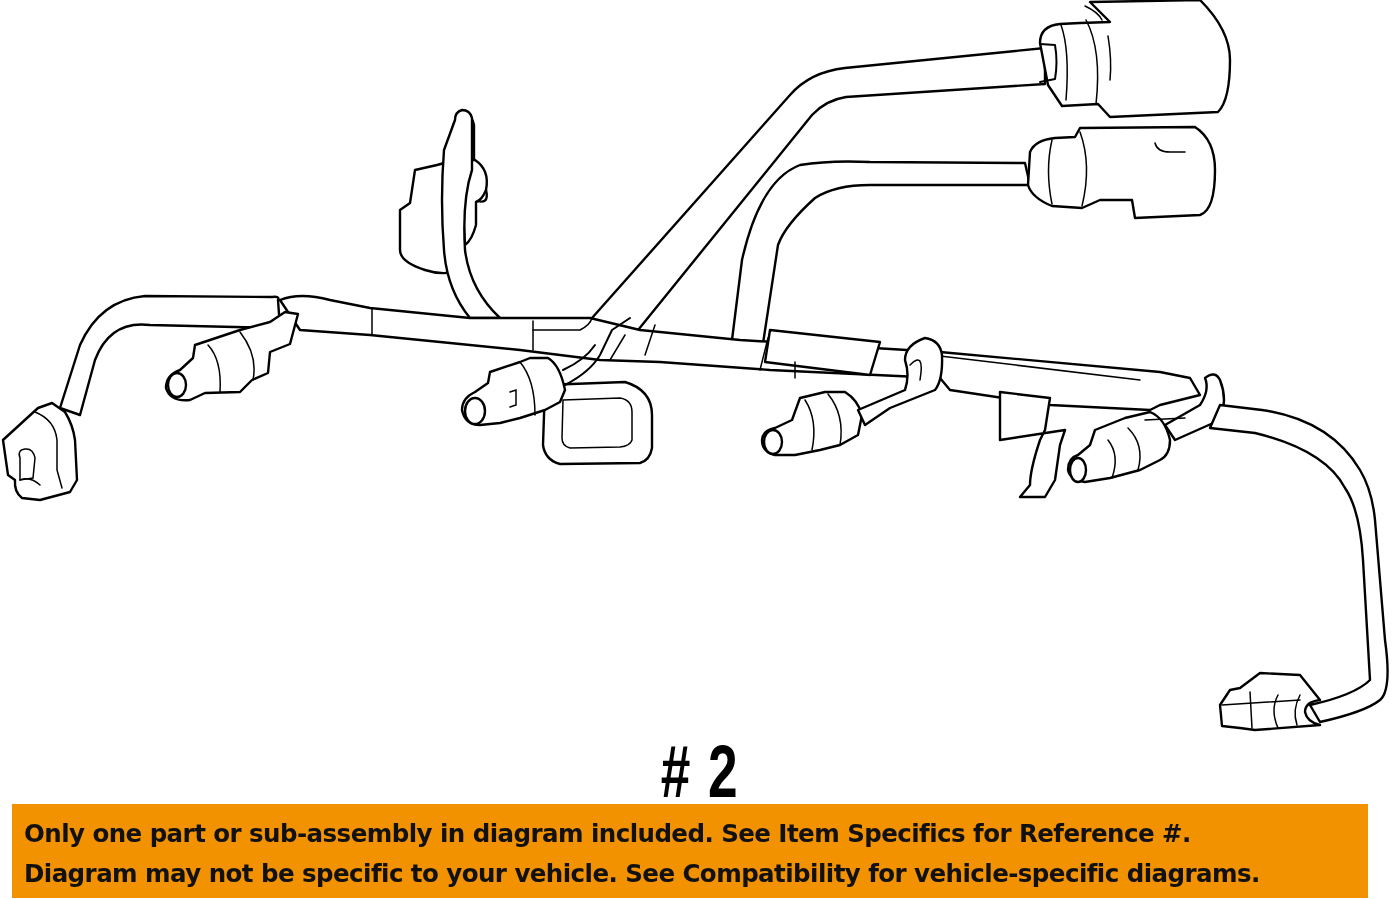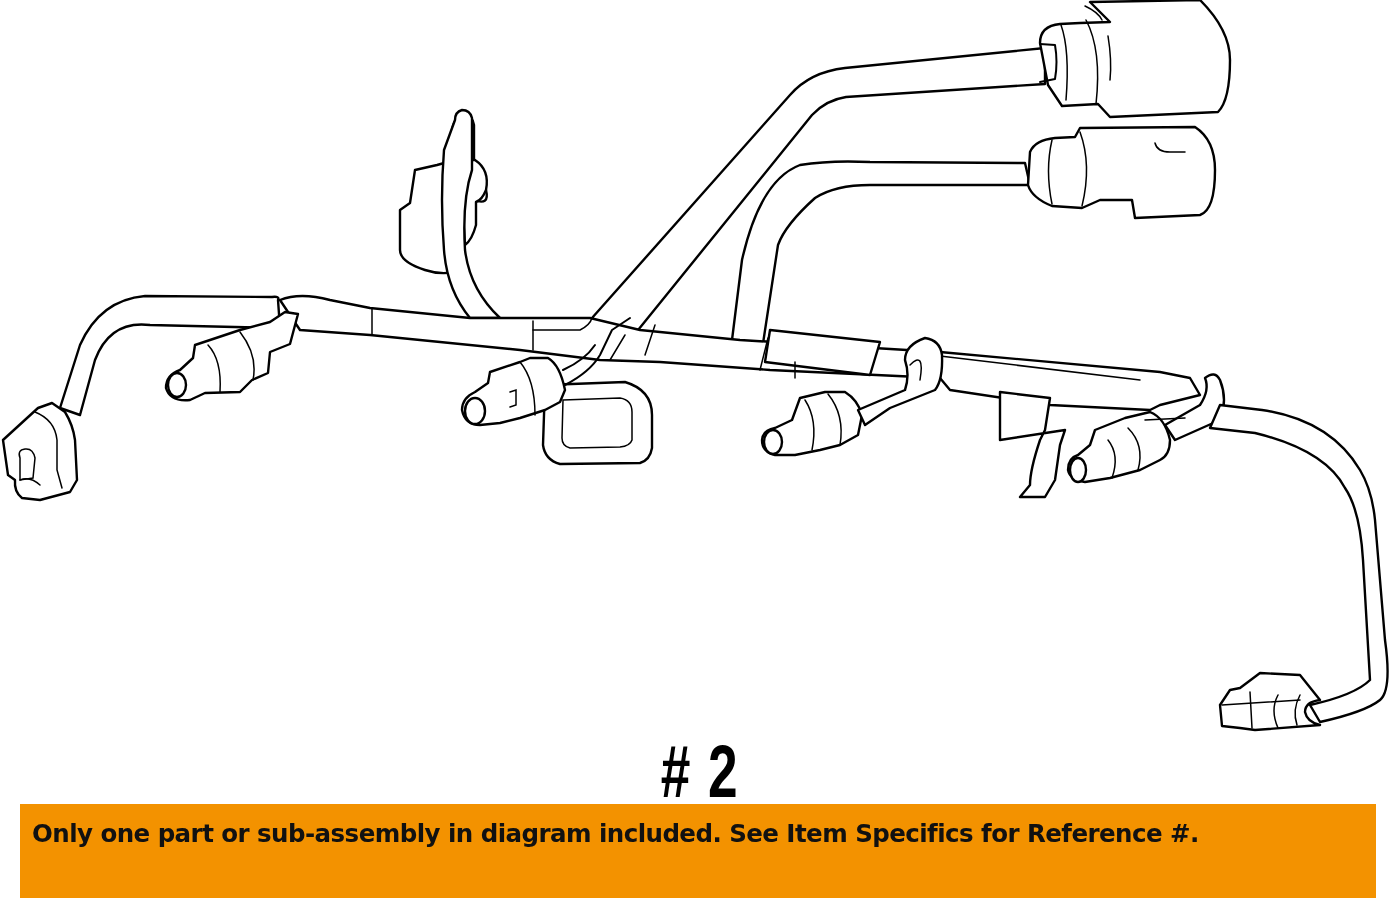--- a/index.html
+++ b/index.html
@@ -9,21 +9,21 @@
     .ln { fill: #ffffff; stroke: #000000; stroke-width: 2.4; stroke-linejoin: round; stroke-linecap: round; }
     .ln-n { fill: none; stroke: #000000; stroke-width: 2; stroke-linejoin: round; stroke-linecap: round; }
     .ln-t { fill: none; stroke: #000000; stroke-width: 1.5; stroke-linecap: round; }
     #ref-label {
       position: absolute; left: 600px; top: 735px; width: 200px; text-align: center;
       font-family: "Liberation Sans", sans-serif; font-weight: bold; font-size: 74px;
       line-height: 74px; color: #000000; transform: scaleX(0.72); transform-origin: center;
       letter-spacing: 2px;
     }
     #banner {
-      position: absolute; left: 20px; top: 804px; width: 1356px; height: 94px;
+      position: absolute; left: 12px; top: 804px; width: 1356px; height: 94px;
       box-sizing: border-box; padding: 10px 0 0 12px;
     }
     .banner-line {
       font-family: "DejaVu Sans", sans-serif; font-weight: bold; font-size: 24.5px;
       line-height: 40px; color: #111111; white-space: nowrap; letter-spacing: -0.55px;
     }
   </style>
 </head>
 <body>
 
@@ -133,13 +133,14 @@
       <path class="ln-t" d="M1278,695 Q1270,710 1278,728"></path>
       <path class="ln-t" d="M1300,695 Q1292,710 1297,725"></path>
     </g>
   </svg>
 </div>
 
 <div id="ref-label"># 2</div>
 
 <div id="banner" style="background: rgb(243, 146, 0);">
   <div class="banner-line" style="color: rgb(17, 17, 17);">Only one part or sub-assembly in diagram included. See Item Specifics for Reference #.</div>
+  <div class="banner-line" style="color: rgb(17, 17, 17);">Diagram may not be specific to your vehicle. See Compatibility for vehicle-specific diagrams.</div>
 </div>
 
 </body></html>

